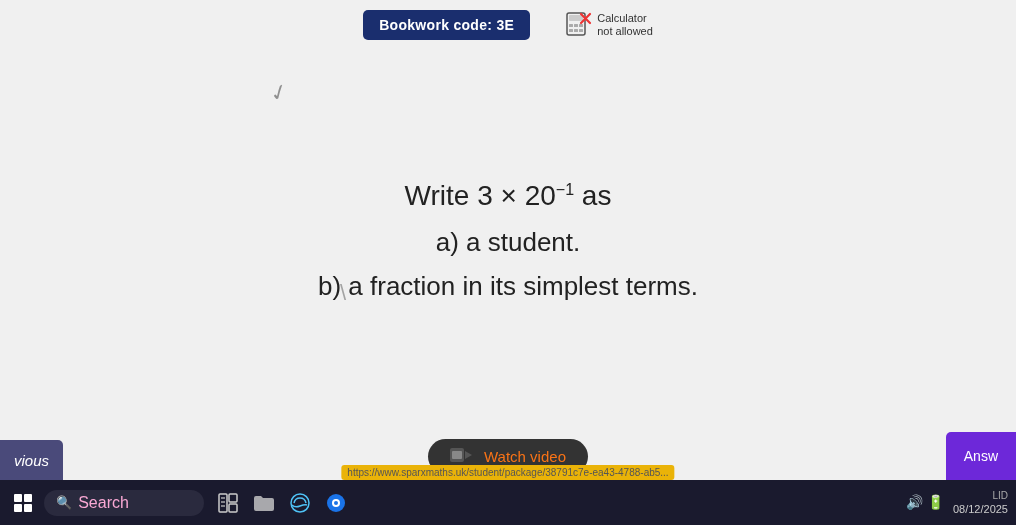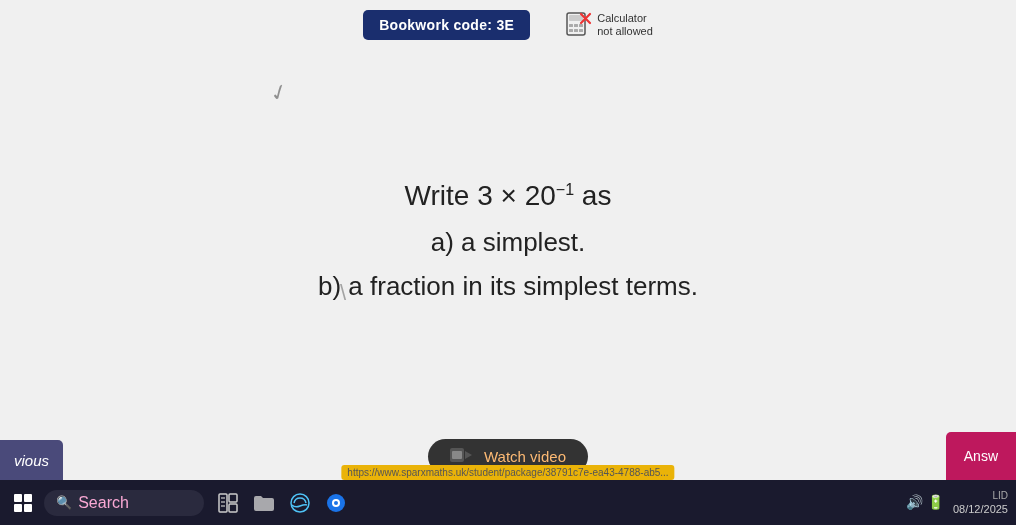--- a/index.html
+++ b/index.html
@@ -127,21 +127,21 @@
       border-radius: 0 5px 0 0;
       padding: 8px 14px;
       font-size: 15px;
       cursor: pointer;
       height: 40px;
       font-style: italic;
     }
 
     .watch-video-btn {
       background: #333;
-      color: #fdba74;
+      color: #f97316;
       border: none;
       border-radius: 20px;
       padding: 9px 22px;
       font-size: 15px;
       cursor: pointer;
       display: flex;
       align-items: center;
       gap: 12px;
     }
 
@@ -158,21 +158,21 @@
       white-space: nowrap;
       max-width: 500px;
       overflow: hidden;
       text-overflow: ellipsis;
     }
 
     .answer-btn {
       position: absolute;
       right: 0;
       bottom: 0;
-      background: #be185d;
+      background: #6d28d9;
       color: #fff;
       border: none;
       border-radius: 5px 0 0 0;
       padding: 8px 18px;
       font-size: 14px;
       cursor: pointer;
       height: 48px;
     }
 
     
@@ -320,21 +320,21 @@
   </div>
 
   <div class="checkmark-decoration">✓</div>
   <div class="backslash-decoration">\</div>
 
   <div class="question-area">
     <div class="question-text">
       <span class="line1">
         <span>Write 3 × 20</span><sup>−1</sup><span> as</span>
       </span>
-      <span class="line2">a) a simplest.</span>
+      <span class="line2">a) a student.</span>
       <span class="line3">b) a fraction in its simplest terms.</span>
     </div>
   </div>
 
   <div class="bottom-content">
     <button class="previous-btn">vious</button>
 
     <button class="watch-video-btn">
       <span style="display:inline-flex;align-items:center;gap:3px;">
 

